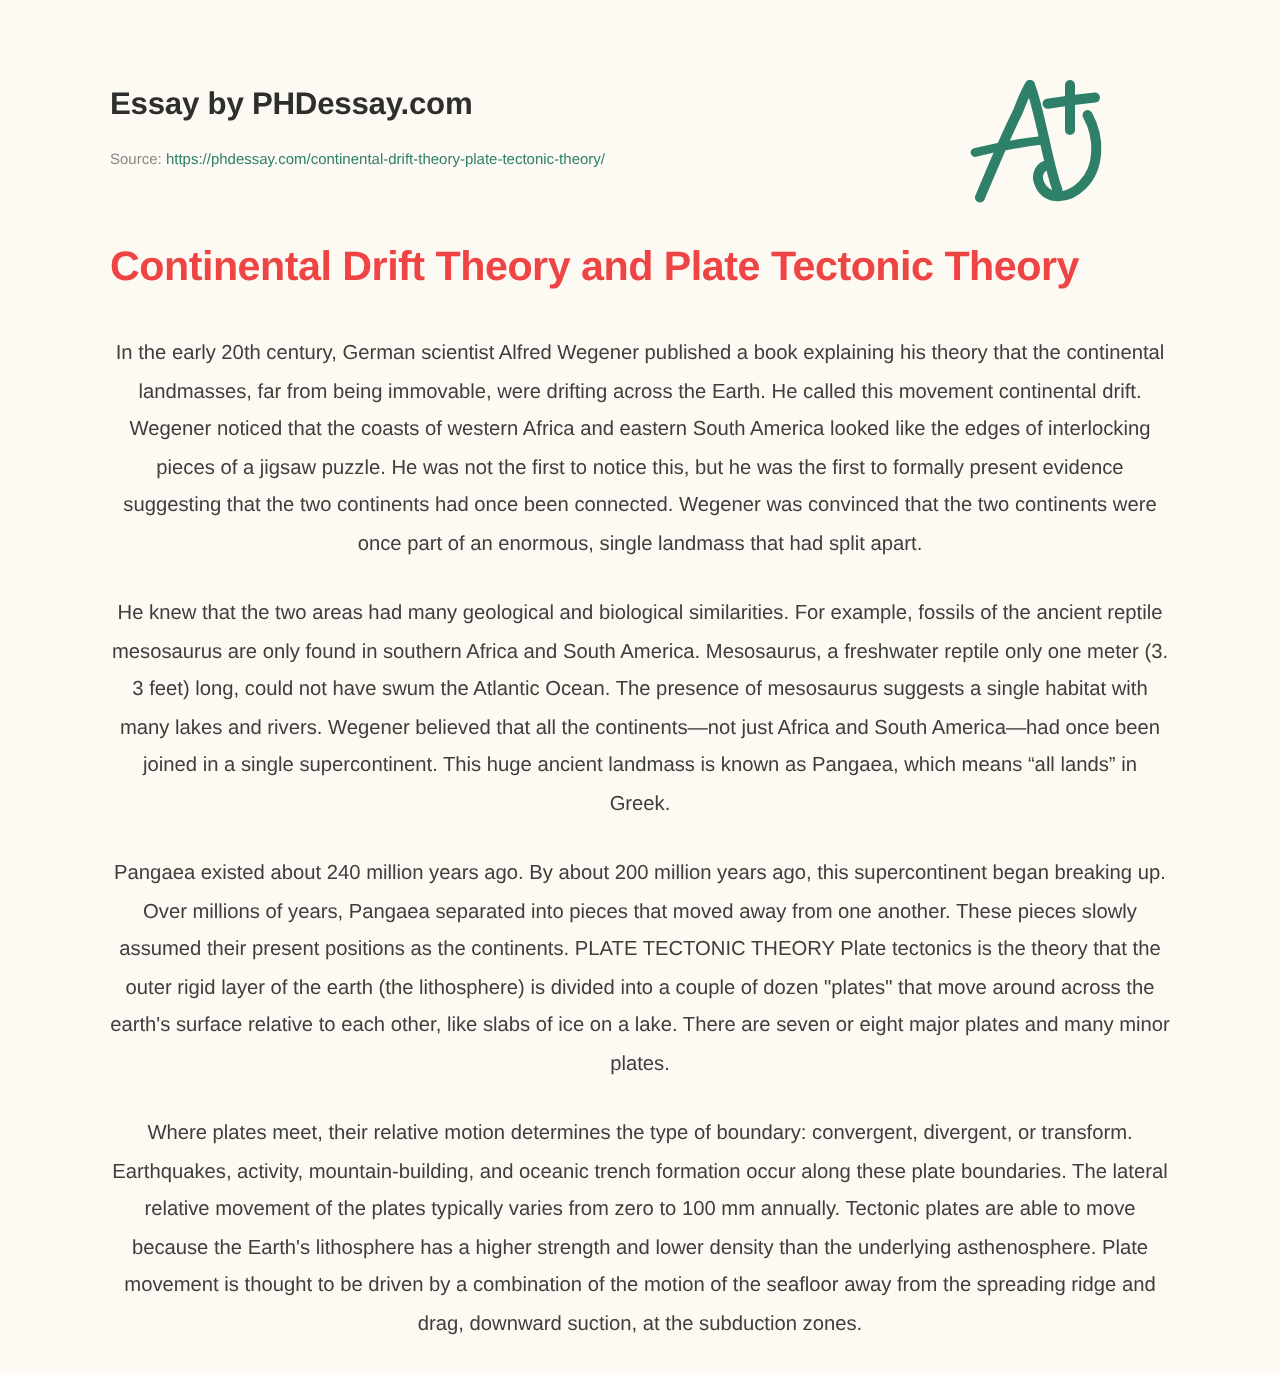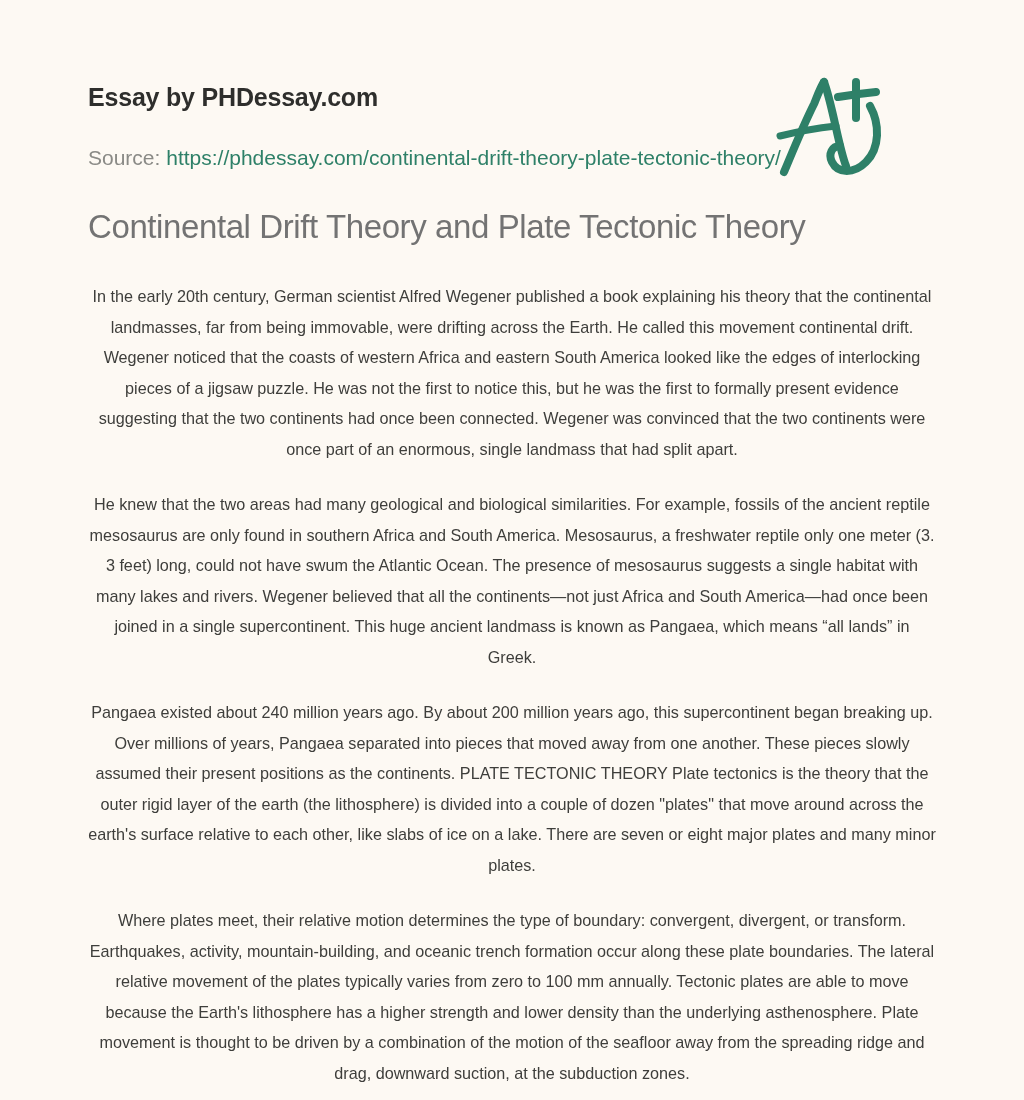--- a/index.html
+++ b/index.html
@@ -13,21 +13,21 @@
     font-family: "Liberation Sans", sans-serif;
     color: #3a3a38;
     overflow: hidden;
     position: relative;
   }
 
   .page {
     width: 1024px;
     height: 1100px;
     box-sizing: border-box;
-    padding: 14px 88px;
+    padding: 0 88px;
     position: relative;
   }
 
   
   .header {
     position: relative;
     height: 180px;
   }
   .brand-block {
     position: absolute;
@@ -36,22 +36,22 @@
   }
   .brand-title {
     font-size: 25px;
     font-weight: 700;
     color: #2e2e2c;
     letter-spacing: -0.2px;
     line-height: 1.2;
     margin: 0;
   }
   .source-line {
-    margin-top: 33px;
-    font-size: 21px;
+    margin-top: 22px;
+    font-size: 12px;
     line-height: 1.2;
     white-space: nowrap;
   }
   .source-label {
     color: #8a8a86;
   }
   .source-url {
     color: #2e8068;
     text-decoration: none;
   }
@@ -61,22 +61,22 @@
     right: 46px;
     top: 52px;
     width: 120px;
     height: 118px;
   }
   .logo svg { display:block; width:100%; height:100%; }
 
   
   .article-title {
     font-size: 33px;
-    font-weight: 400;
-    color: #737373;
+    font-weight: 700;
+    color: #ef4444;
     letter-spacing: -0.4px;
     line-height: 1.25;
     margin: 12px 0 0 0;
   }
 
   .body-copy {
     margin-top: 34px;
   }
   .para {
     font-size: 16.2px;

